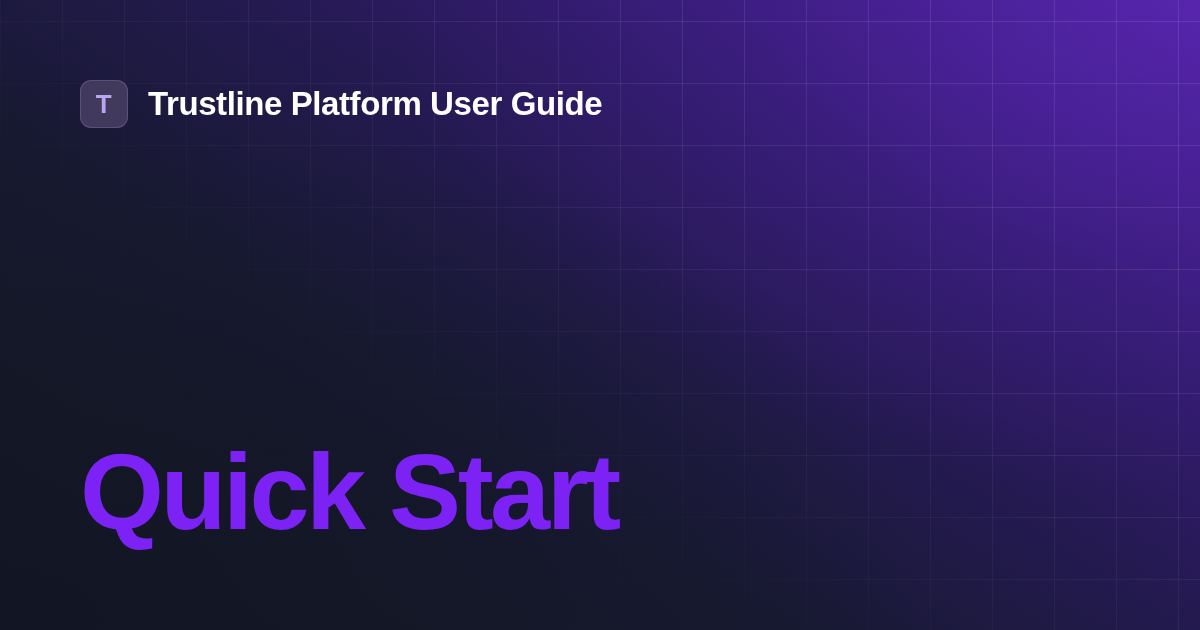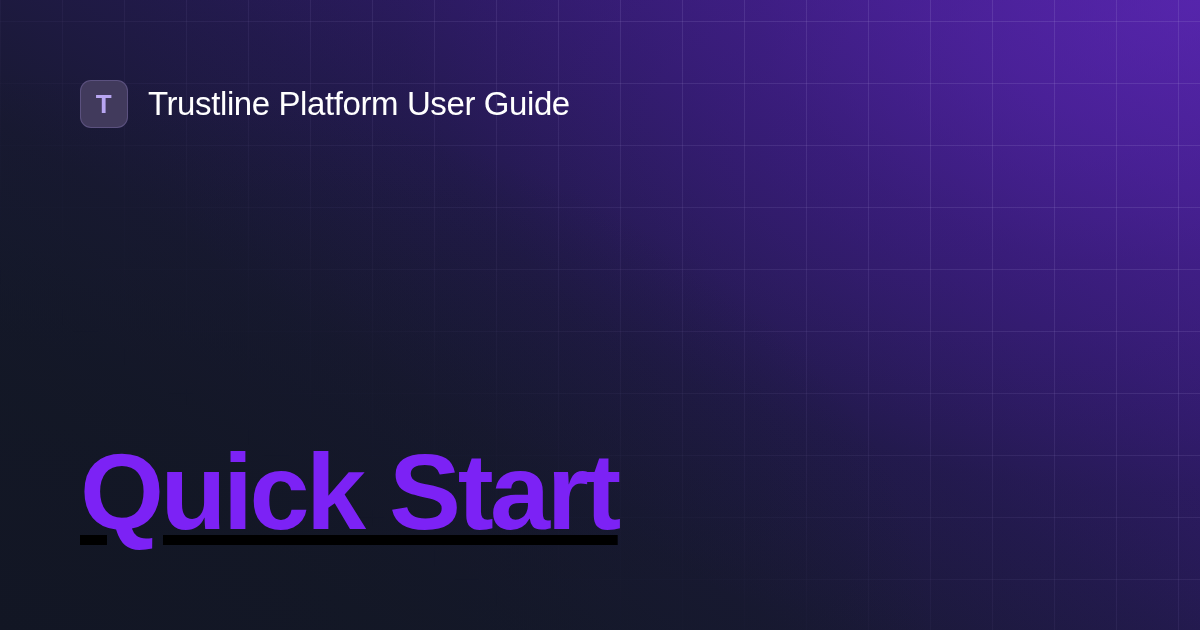--- a/index.html
+++ b/index.html
@@ -113,31 +113,30 @@
   .brand-badge-letter {
     font-size: 26px;
     font-weight: bold;
     color: #b8a6f2;
     line-height: 1;
     letter-spacing: 0.5px;
   }
 
   .brand-name {
     font-size: 33px;
-    font-weight: normal;
+    font-weight: bold;
     color: #ffffff;
     letter-spacing: -0.4px;
     white-space: nowrap;
   }
 
   .hero {
     position: absolute;
     left: 80px;
     bottom: 84px;
-    text-decoration: underline;
   }
 
   .hero-title {
     font-size: 108px;
     font-weight: bold;
     line-height: 1.0;
     color: #7c22f5;
     letter-spacing: -3.5px;
     white-space: nowrap;
   }

